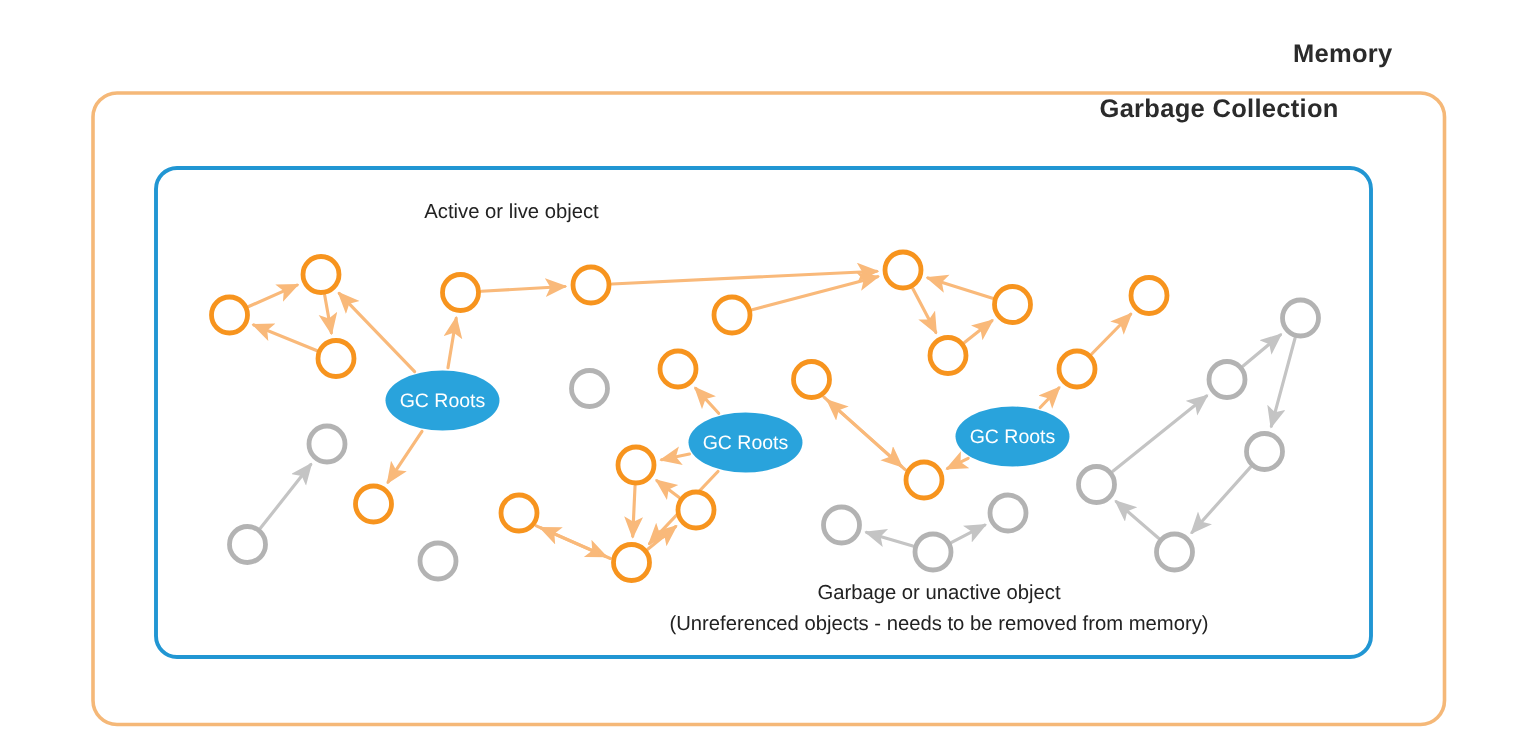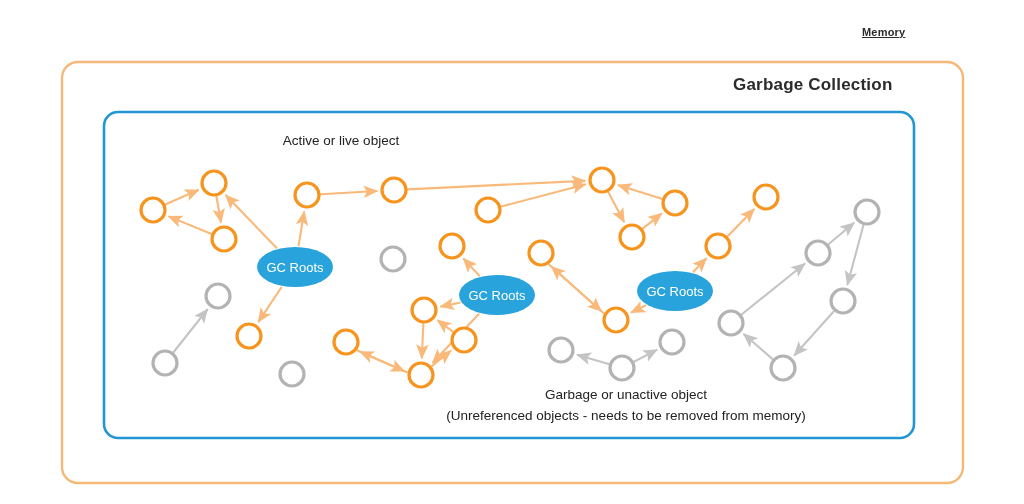--- a/index.html
+++ b/index.html
@@ -9,26 +9,25 @@
     background:#ffffff;
     font-family:"Liberation Sans", sans-serif;
     overflow:hidden;
     position:relative;
   }
   #stage{position:absolute;left:0;top:0;width:1024px;height:504px;}
   svg#diagram{position:absolute;left:0;top:0;width:1024px;height:504px;display:block;}
 
   .title-memory{
     position:absolute;
-    font-size:11px;
+    font-size:17px;
     font-weight:bold;
     color:#2b2b2b;
     letter-spacing:.2px;
     white-space:nowrap;
-    text-decoration:underline;
   }
   .title-gc{
     position:absolute;
     font-size:17px;
     font-weight:bold;
     color:#2b2b2b;
     letter-spacing:.2px;
     white-space:nowrap;
   }
   .caption{
@@ -147,21 +146,21 @@
         </g>
         <g>
           <ellipse cx="675" cy="291" rx="38" ry="20" fill="#29a3dc"></ellipse>
           <text x="675" y="295.5" text-anchor="middle" class="gcroot-label">GC Roots</text>
         </g>
       </g>
   </svg>
 
   <div class="title-memory" id="memory-title" style="left: 862px; top: 26px;">Memory</div>
 
-  <div class="title-gc" id="gc-title" style="left: 733px; top: 75px;">Garbage Collection</div>
+  <div class="title-gc" id="gc-title" style="left: 733px; top: 63px;">Garbage Collection</div>
 
   <div class="caption" id="caption-live" style="left: 0px; top: 130px; width: 682px;">
     <div>Active or live object</div>
   </div>
 
   <div class="caption" id="caption-garbage" style="left: 0px; top: 384px; width: 1252px;">
     <div>Garbage or unactive object</div>
     <div>(Unreferenced objects - needs to be removed from memory)</div>
   </div>
 

